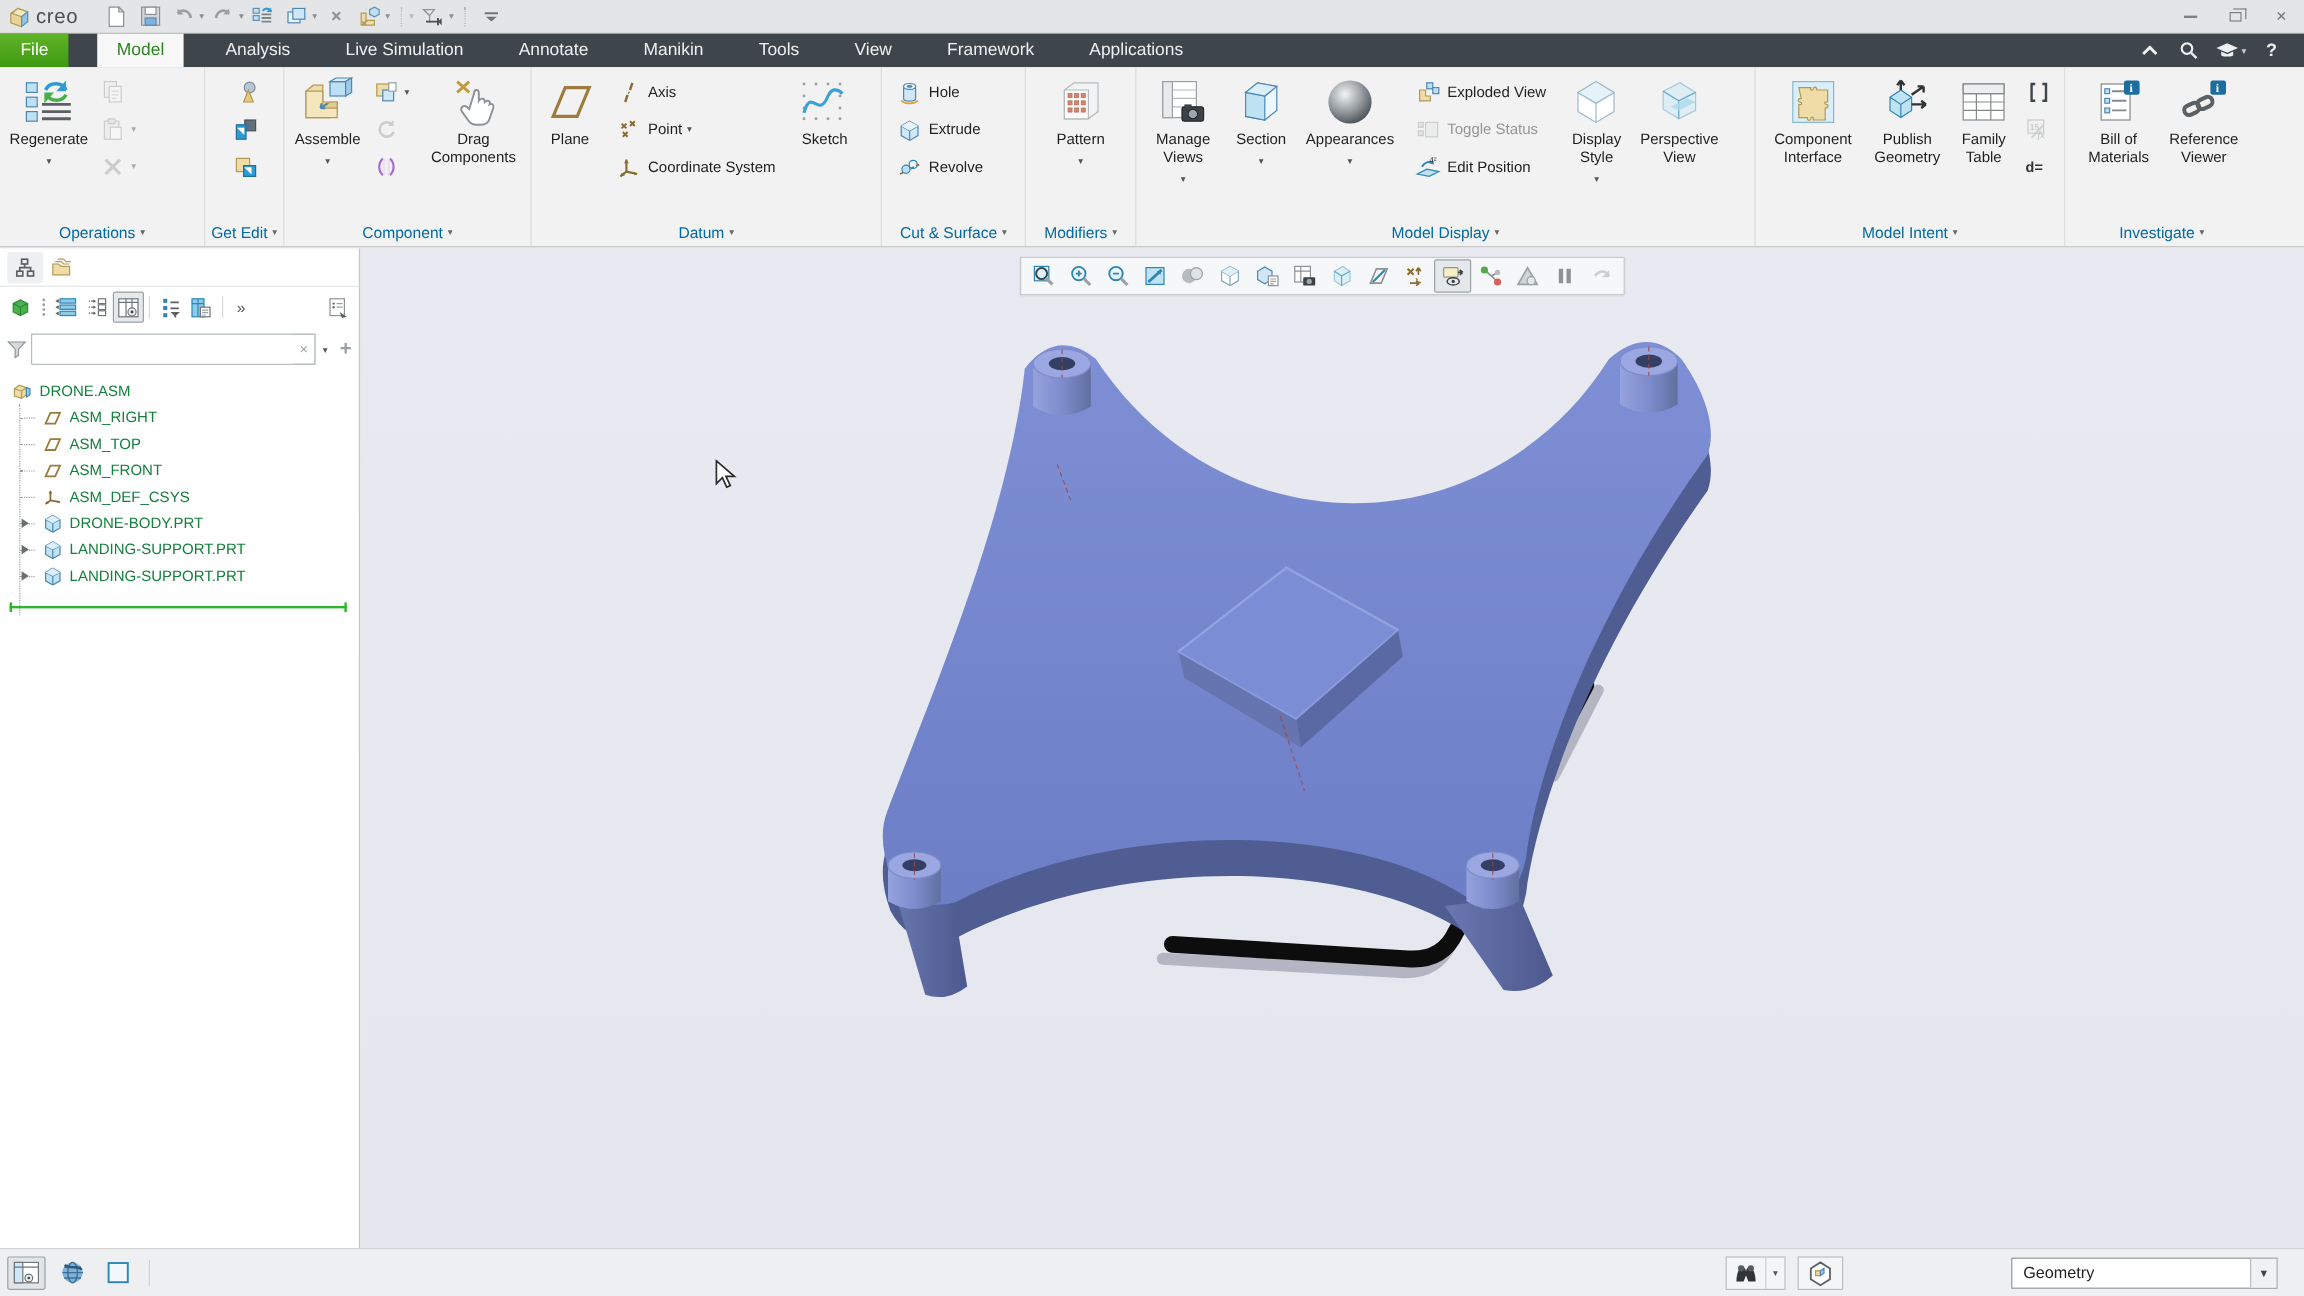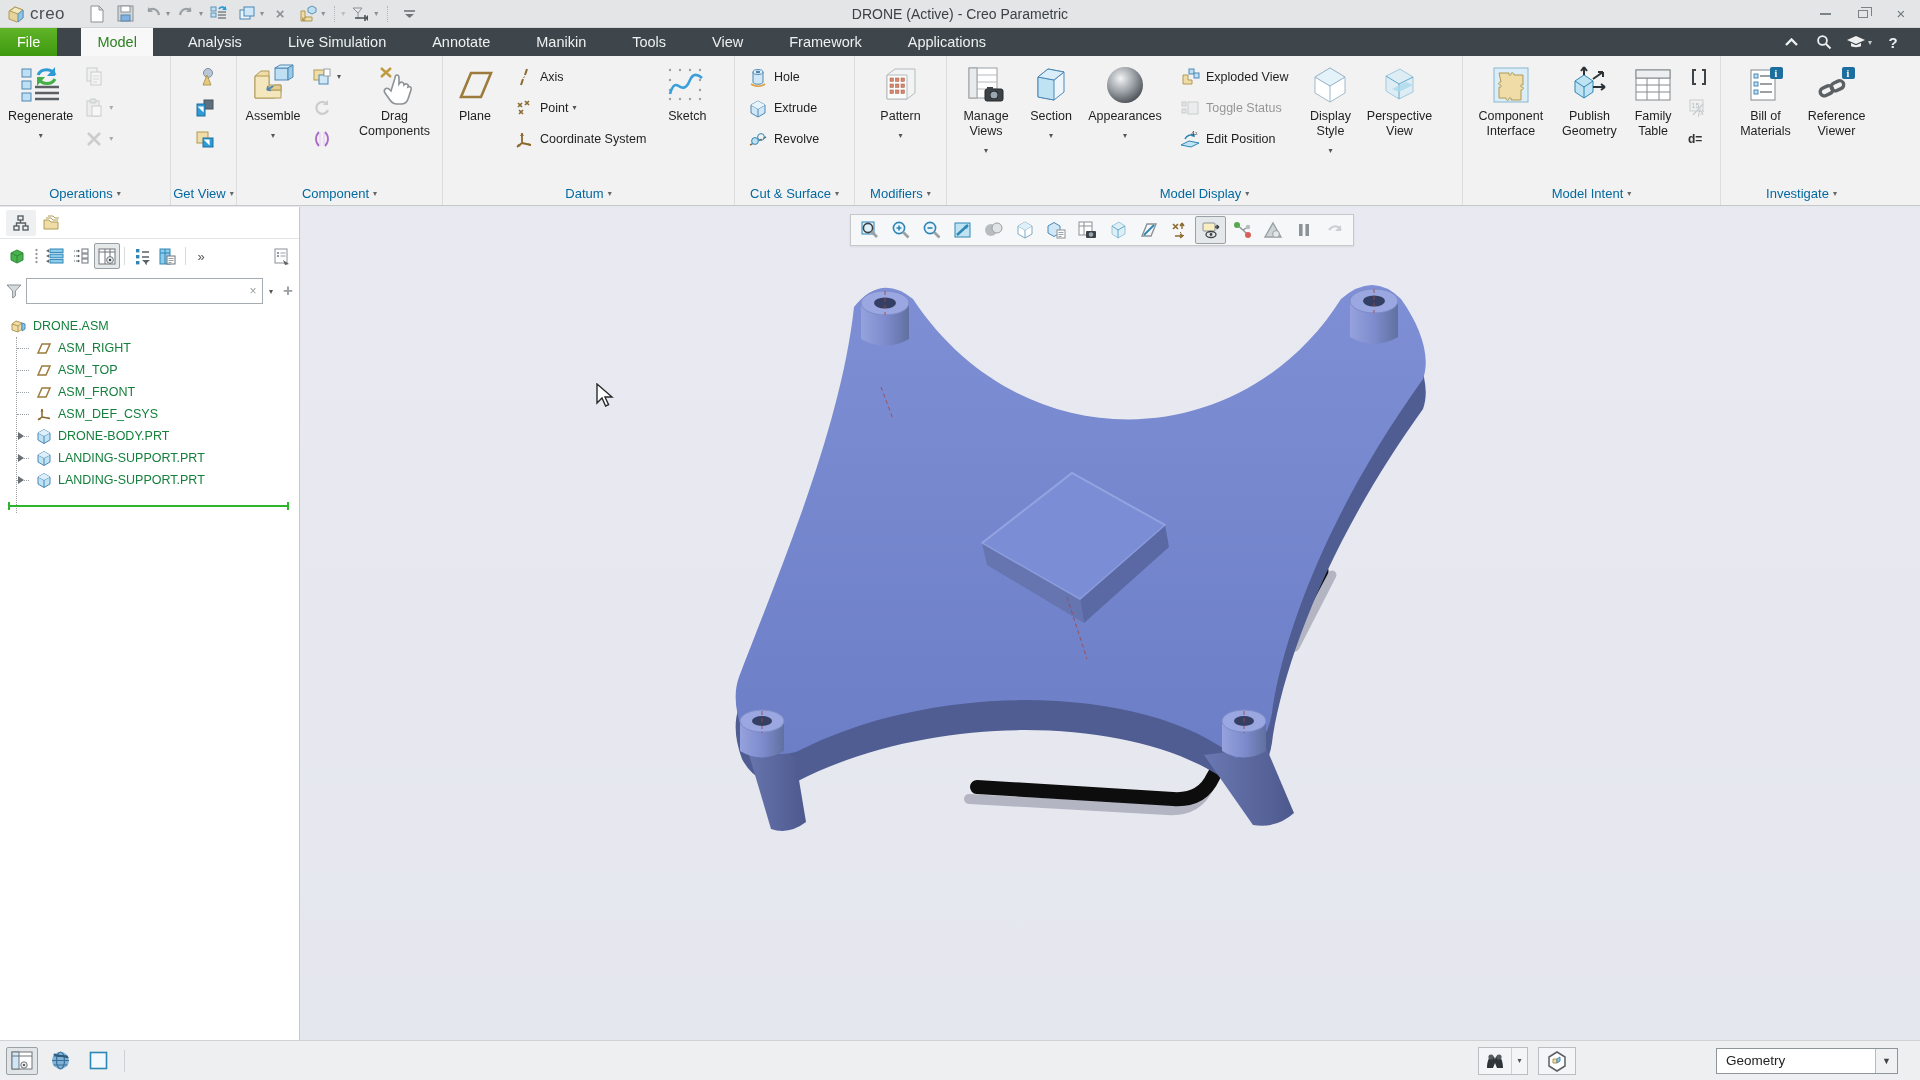--- a/index.html
+++ b/index.html
@@ -85,39 +85,38 @@
 .cursor{position:absolute;left:294px;top:176px}
 
 
 .statusbar{position:absolute;bottom:0;left:0;right:0;height:40px;background:#edeff0;border-top:1px solid #d0d2d4;display:flex;align-items:center}
 .sb-btn{width:32px;height:28px;display:flex;align-items:center;justify-content:center;margin-left:6px;border-radius:2px;border:1px solid transparent}
 .sb-btn.pressed{border:1px solid #9aa1a5;background:#e2e5e7}
 .sb-sep{width:1px;height:22px;background:#cfd2d4;margin:0 10px}
 .sb-right{margin-left:auto;display:flex;align-items:center;margin-right:22px}
 .sb-group{display:flex;align-items:center;border:1px solid #b9bec1;background:#f4f5f6;height:28px;margin-right:10px}
 .sb-mini-dd{width:16px;height:100%;display:flex;align-items:center;justify-content:center;border-left:1px solid #cdd1d3;font-size:8px;color:#555}
-.sel-filter{width:182px;height:26px;background:#fff;border:1px solid #8f969a;display:flex;align-items:center;margin-left:130px}
+.sel-filter{width:222px;height:26px;background:#fff;border:1px solid #8f969a;display:flex;align-items:center;margin-left:130px}
 .sel-filter .val{flex:1;font-size:13.5px;color:#222;padding-left:9px}
 .sel-filter .dbox{width:22px;height:100%;display:flex;align-items:center;justify-content:center;border-left:1px solid #b7bcbf;background:#f0f1f2;font-size:9px;color:#444}
 </style>
 </head>
 <body>
 
 <div class="titlebar">
   <div class="brand">
     <span>
         <svg width="20" height="20" viewBox="0 0 20 20">
           <path d="M3 7l6-4 8 3v8l-6 4-8-3z" fill="#e8d49a" stroke="#b09a56"></path>
           <path d="M9 3l8 3-5 4-8-3z" fill="#f3e7c0" stroke="#b09a56"></path>
           <path d="M12 10l5-4v8l-5 4z" fill="#8fc6e8" stroke="#5e93b5"></path>
         </svg>
       </span>
     <span class="brand-text">creo</span>
   </div>
-  <div class="win-title">DRONE (Active) - Creo Parametric</div>
   <div class="qat">
     <div class="qbtn">
         <svg width="16" height="18" viewBox="0 0 16 18">
           <path d="M2 1h8l4 4v12H2z" fill="#fff" stroke="#8c9296"></path>
           <path d="M10 1l4 4h-4z" fill="#dfe3e5" stroke="#8c9296"></path>
         </svg>
       </div>
     <div class="qbtn">
         <svg width="17" height="17" viewBox="0 0 17 17">
           <rect x="1" y="1" width="15" height="15" fill="#cfd6da" stroke="#8c9296"></rect>
@@ -312,21 +311,21 @@
             <span class="sicon noml">
               <svg width="20" height="20" viewBox="0 0 20 20">
                 <rect x="2" y="3" width="11" height="11" fill="#f0dca6" stroke="#b09a56"></rect>
                 <rect x="8" y="9" width="10" height="9" fill="#2e9bd6" stroke="#1f6f9d"></rect>
                 <path d="M10 11l4 4M14 15v-4h-4z" fill="#fff" stroke="#fff" stroke-width="1.2"></path>
               </svg>
             </span>
           </div>
       </div>
     </div>
-    <div class="glabel">Get View</div>
+    <div class="glabel">Get Edit</div>
   </div>
 
   <div class="rgroup" style="width:206px">
     <div class="rcontent">
       <div class="bigbtn">
         <div class="bicon">
             <svg width="44" height="42" viewBox="0 0 44 42">
               <path d="M4 12l6-5 8 0 0 14 12 0 0 8-6 5H4z" fill="#f0dca6" stroke="#b09a56"></path>
               <path d="M4 12h14v14h12v8H4z" fill="#f5e7bd" stroke="#b09a56"></path>
               <path d="M18 26l6-5h6l-0 5z" fill="#e2cd92" stroke="#b09a56"></path>

